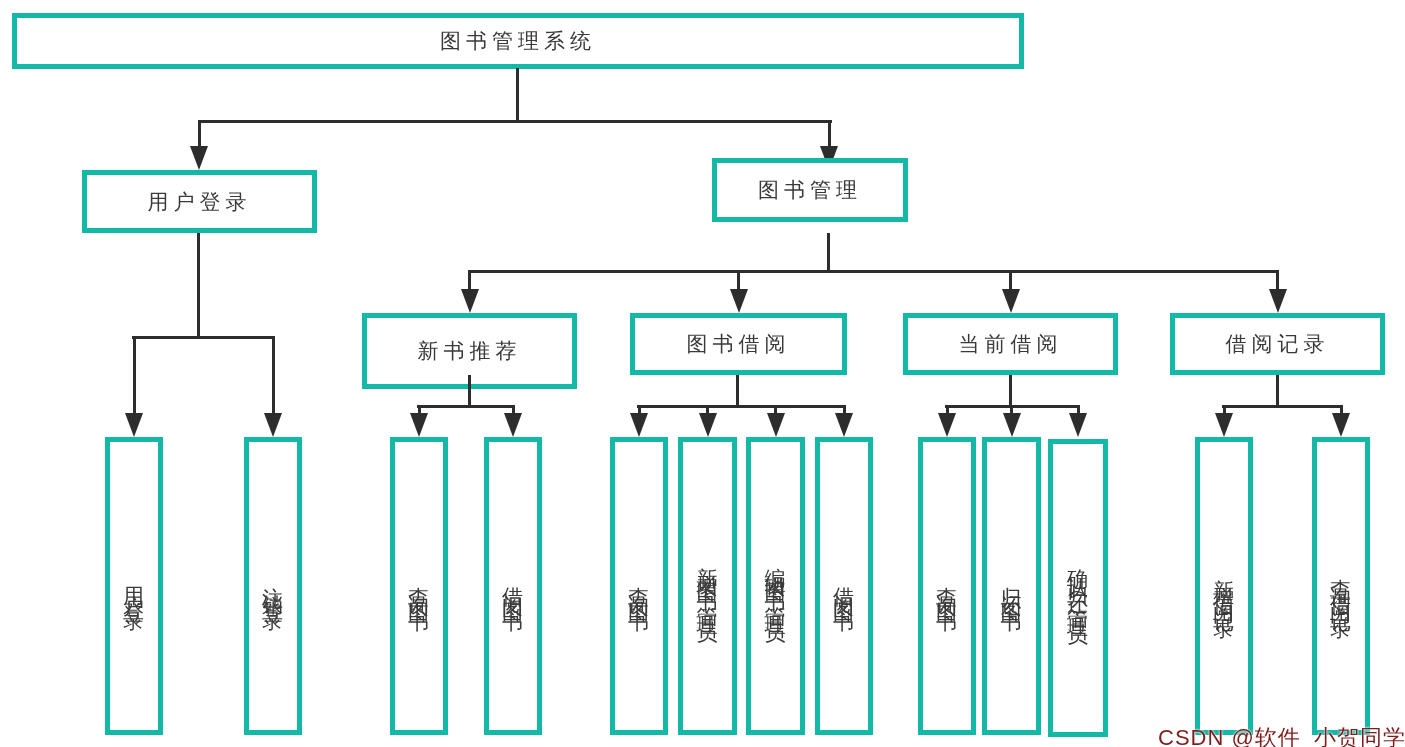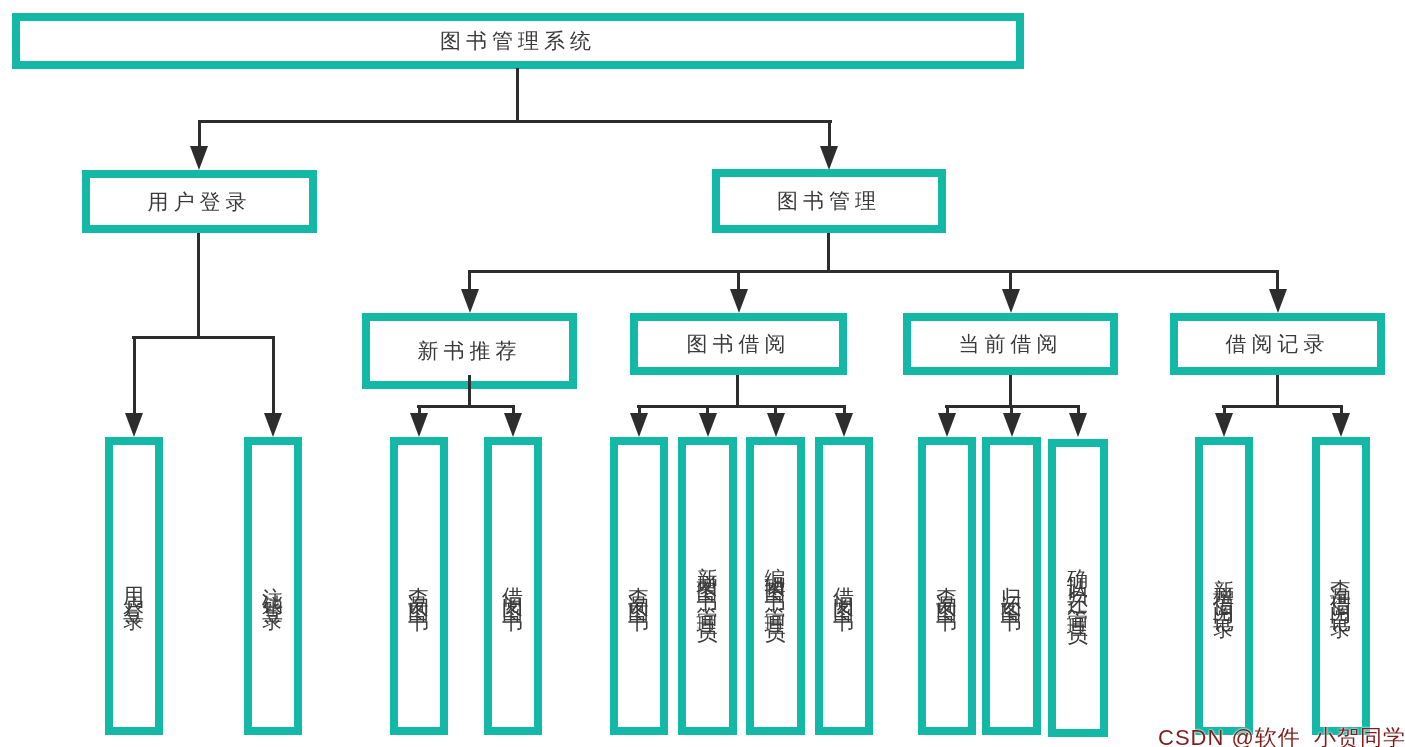--- a/index.html
+++ b/index.html
@@ -6,21 +6,21 @@
   html,body { background:#ffffff; }
   .canvas {
     position:relative;
     width:1405px; height:747px;
     background:#ffffff;
     font-family:"Liberation Sans", sans-serif;
     overflow:hidden;
   }
   .box {
     position:absolute;
-    border:8px solid #14b8a6;
+    border:5px solid #14b8a6;
     background:#ffffff;
     color:#3a3a3a;
     display:flex; align-items:center; justify-content:center;
   }
   .hbox { font-size:21px; letter-spacing:5px; }
   .hbox span { white-space:nowrap; }
   .vbox { font-size:21px; }
   .vtext {
     writing-mode:vertical-rl;
     text-orientation:mixed;
@@ -58,21 +58,21 @@
   <div class="vline" style="left:516px;top:68px;width:3px;height:55px"></div>
   <div class="hline" style="left:198px;top:120px;width:634px;height:3px"></div>
   <div class="vline" style="left:198px;top:120px;width:3px;height:28px"></div>
   <div class="arr" style="left:190px;top:146px"></div>
   <div class="vline" style="left:828px;top:120px;width:3px;height:28px"></div>
   <div class="arr" style="left:820px;top:146px"></div>
 
   <div class="box hbox" style="left:82px;top:170px;width:235px;height:63px">
     <span>用户登录</span>
   </div>
-  <div class="box hbox" style="left:712px;top:169px;width:234px;height:64px">
+  <div class="box hbox" style="left:712px;top:158px;width:196px;height:64px">
     <span>图书管理</span>
   </div>
 
   <div class="vline" style="left:197px;top:233px;width:3px;height:106px"></div>
   <div class="hline" style="left:132px;top:336px;width:143px;height:3px"></div>
   <div class="vline" style="left:133px;top:336px;width:3px;height:80px"></div>
   <div class="arr" style="left:125px;top:413px"></div>
   <div class="vline" style="left:272px;top:336px;width:3px;height:80px"></div>
   <div class="arr" style="left:264px;top:413px"></div>
 

